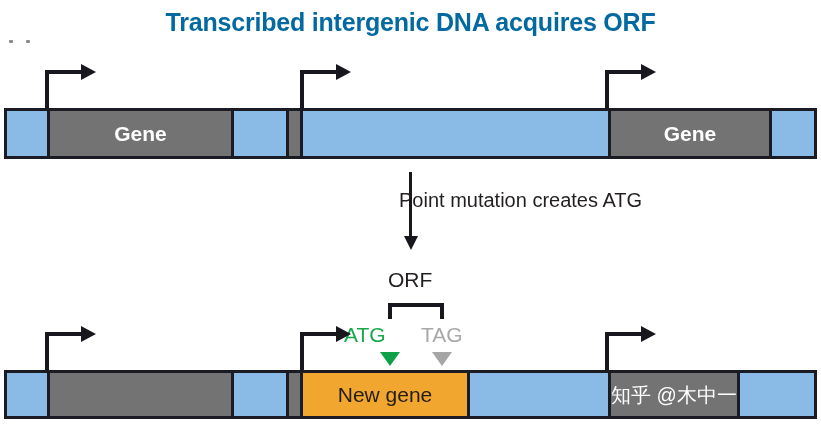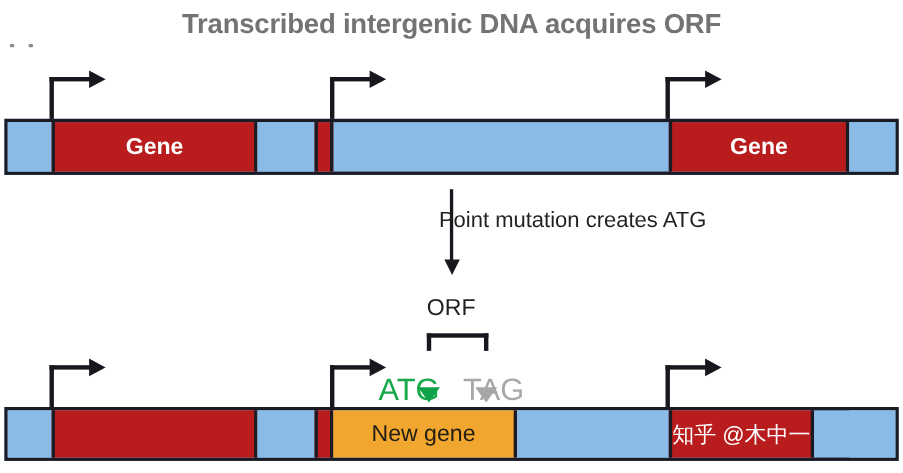--- a/index.html
+++ b/index.html
@@ -8,31 +8,31 @@
     background:#ffffff;
     font-family:"Liberation Sans", sans-serif;
     overflow:hidden;
     position:relative;
   }
   #stage{position:relative;width:821px;height:430px;}
 
   .title{
     position:absolute;left:0;top:8px;width:821px;
     text-align:center;
-    font-size:25px;font-weight:bold;color:#737373;
+    font-size:25px;font-weight:bold;color:#0369a1;
     letter-spacing:-0.2px;
   }
 
   .dot{position:absolute;width:4px;height:3px;background:#2b2b2b;opacity:.55;border-radius:1px;}
 
   
   .bar{position:absolute;box-sizing:border-box;border:3px solid #1b1b24;background:#8ABBE6;}
   .seg{position:absolute;top:0;bottom:0;box-sizing:border-box;}
   .seg.light{background:#8ABBE6;}
-  .seg.dark{background:#b91c1c;}
+  .seg.dark{background:#737373;}
   .seg.orange{background:#F0A62F;}
   .seg.bl{border-left:3px solid #1b1b24;}
   .seg.br{border-right:3px solid #1b1b24;}
   .seg-label{
     position:absolute;left:0;right:0;top:50%;transform:translateY(-50%);
     text-align:center;white-space:nowrap;
   }
   .lbl-gene{color:#ffffff;font-size:21px;font-weight:bold;}
   .lbl-inter{color:#14202b;font-size:21px;font-weight:normal;}
   .lbl-new{color:#231d13;font-size:21px;font-weight:normal;}
@@ -60,21 +60,21 @@
     position:absolute;font-size:20px;color:#231f20;white-space:nowrap;
   }
 
   
   .orf-text{position:absolute;font-size:21px;color:#231f20;white-space:nowrap;}
   .bracket{position:absolute;}
   .bracket .top{position:absolute;left:0;top:0;height:4px;background:#17171d;}
   .bracket .legL,.bracket .legR{position:absolute;top:0;width:4px;background:#17171d;}
 
   
-  .codon{position:absolute;font-size:28px;white-space:nowrap;margin-top:16px;}
+  .codon{position:absolute;font-size:21px;white-space:nowrap;}
   .codon.atg{color:#17A84A;}
   .codon.tag{color:#A8A8A8;}
   .tri{position:absolute;width:0;height:0;
     border-left:10px solid transparent;border-right:10px solid transparent;}
   .tri.green{border-top:14px solid #0FA148;}
   .tri.gray{border-top:14px solid #A6A6A6;}
 </style>
 </head>
 <body>
 

